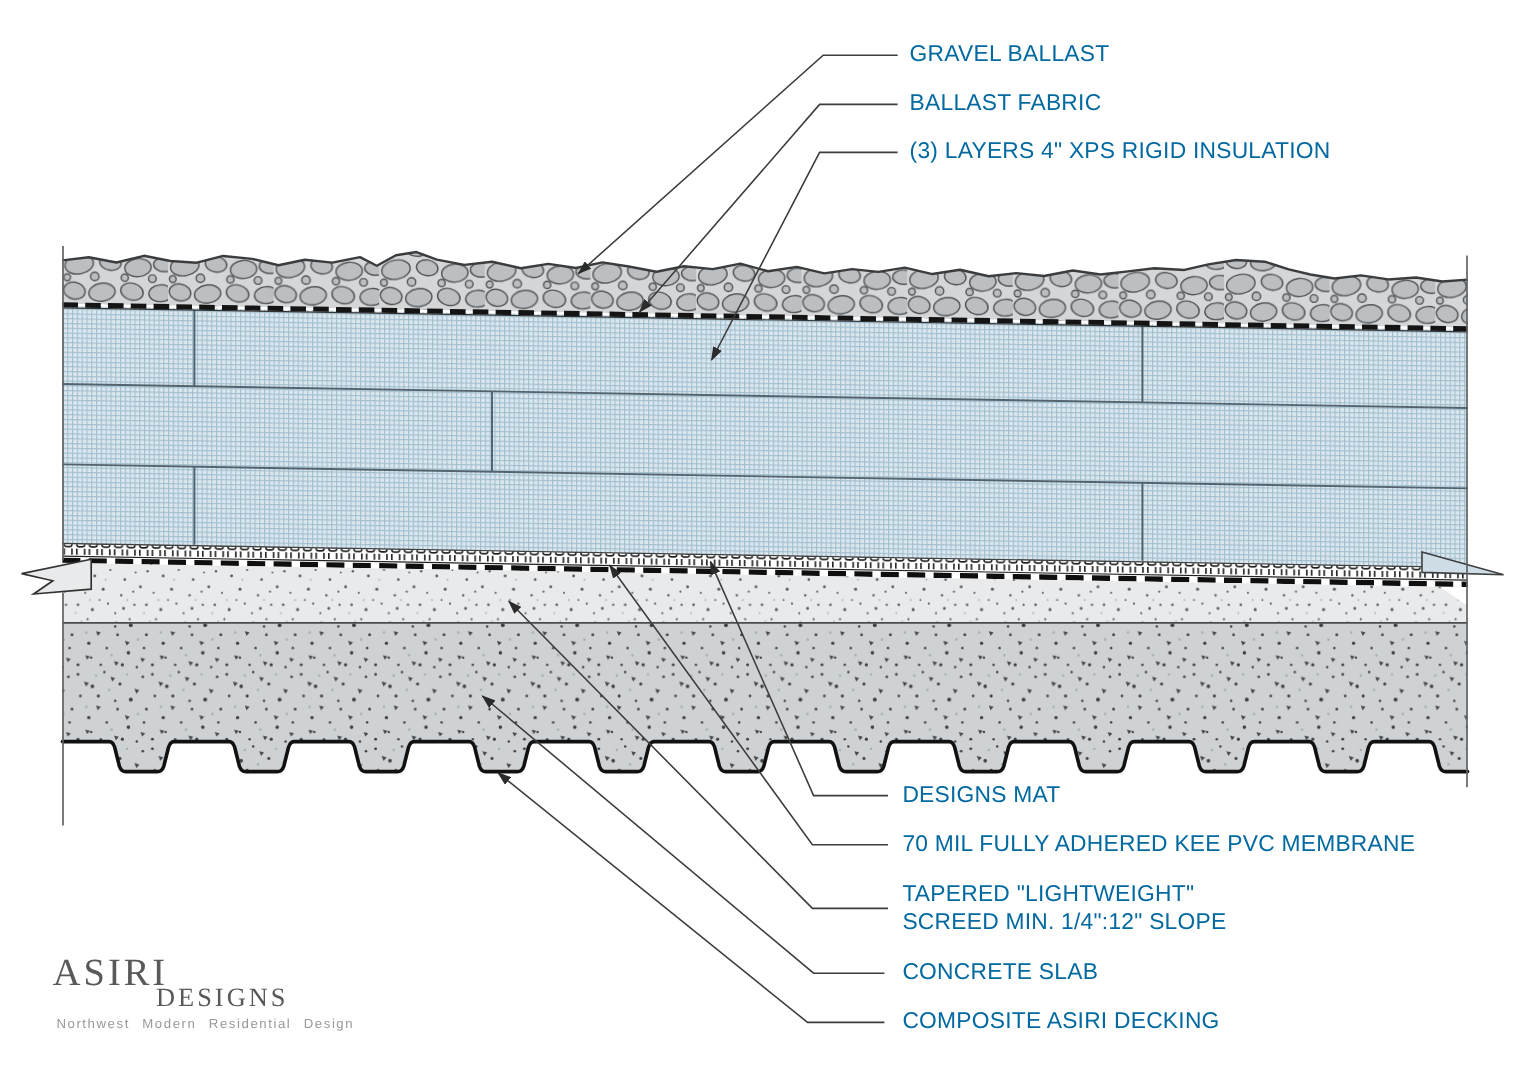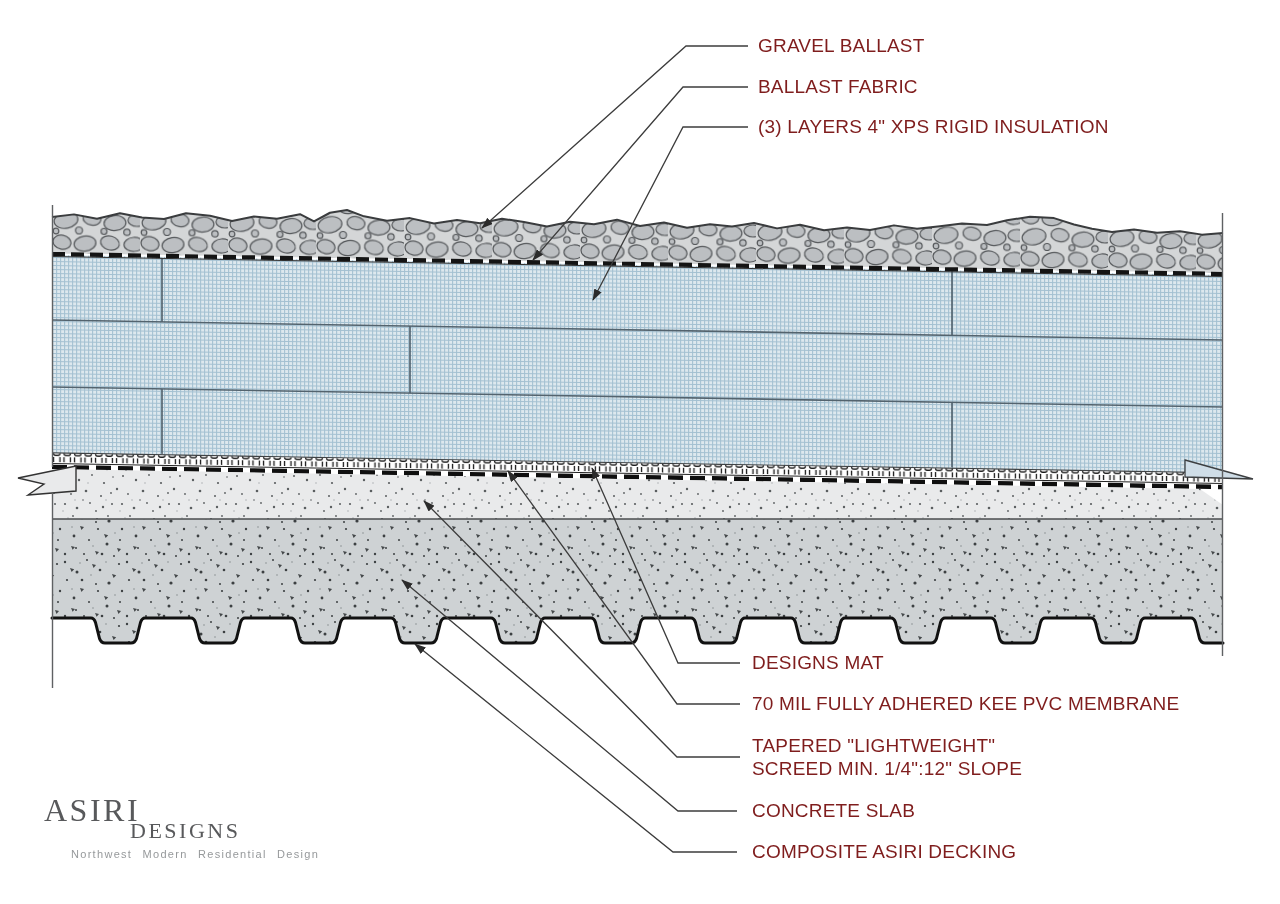--- a/index.html
+++ b/index.html
@@ -2,36 +2,36 @@
 <html><head>
 <meta charset="utf-8">
 <style>
   html,body{margin:0;padding:0;background:#ffffff;}
   .canvas{
     position:relative;width:1280px;height:904px;background:#ffffff;
     overflow:hidden;font-family:"Liberation Sans",sans-serif;
   }
   .drawing-svg{position:absolute;left:0;top:0;}
   .lbl{
-    position:absolute;font-size:19px;color:#7f1d1d;letter-spacing:0.2px;
+    position:absolute;font-size:19px;color:#0369a1;letter-spacing:0.2px;
     line-height:22px;white-space:nowrap;
   }
   .lbl2{line-height:23px;}
   .logo{position:absolute;left:44px;top:780px;width:320px;height:110px;color:#58595b;}
   .logo-name{
     position:absolute;left:0;top:12px;font-family:"Liberation Serif",serif;
     font-size:32px;letter-spacing:2.5px;color:#58595b;
   }
   .logo-suffix{
     position:absolute;left:86px;top:38px;font-family:Liberation Serif, serif;
     font-size:22px;letter-spacing:2.5px;color:#58595b;
   }
   .logo-tagline{
     position:absolute;left:3px;top:68px;font-size:11px;color:#96999b;
-    letter-spacing:1.3px;word-spacing:6px;margin-left:24px;
+    letter-spacing:1.3px;word-spacing:6px;
   }
 </style>
 </head>
 <body>
 
 <div class="canvas">
 
   <svg class="drawing-svg" width="1280" height="904" viewBox="0 0 1280 904">
     <defs>
       <marker id="arw" viewBox="0 0 10 7" refX="9.2" refY="3.5" markerWidth="9" markerHeight="6.3" orient="auto">

